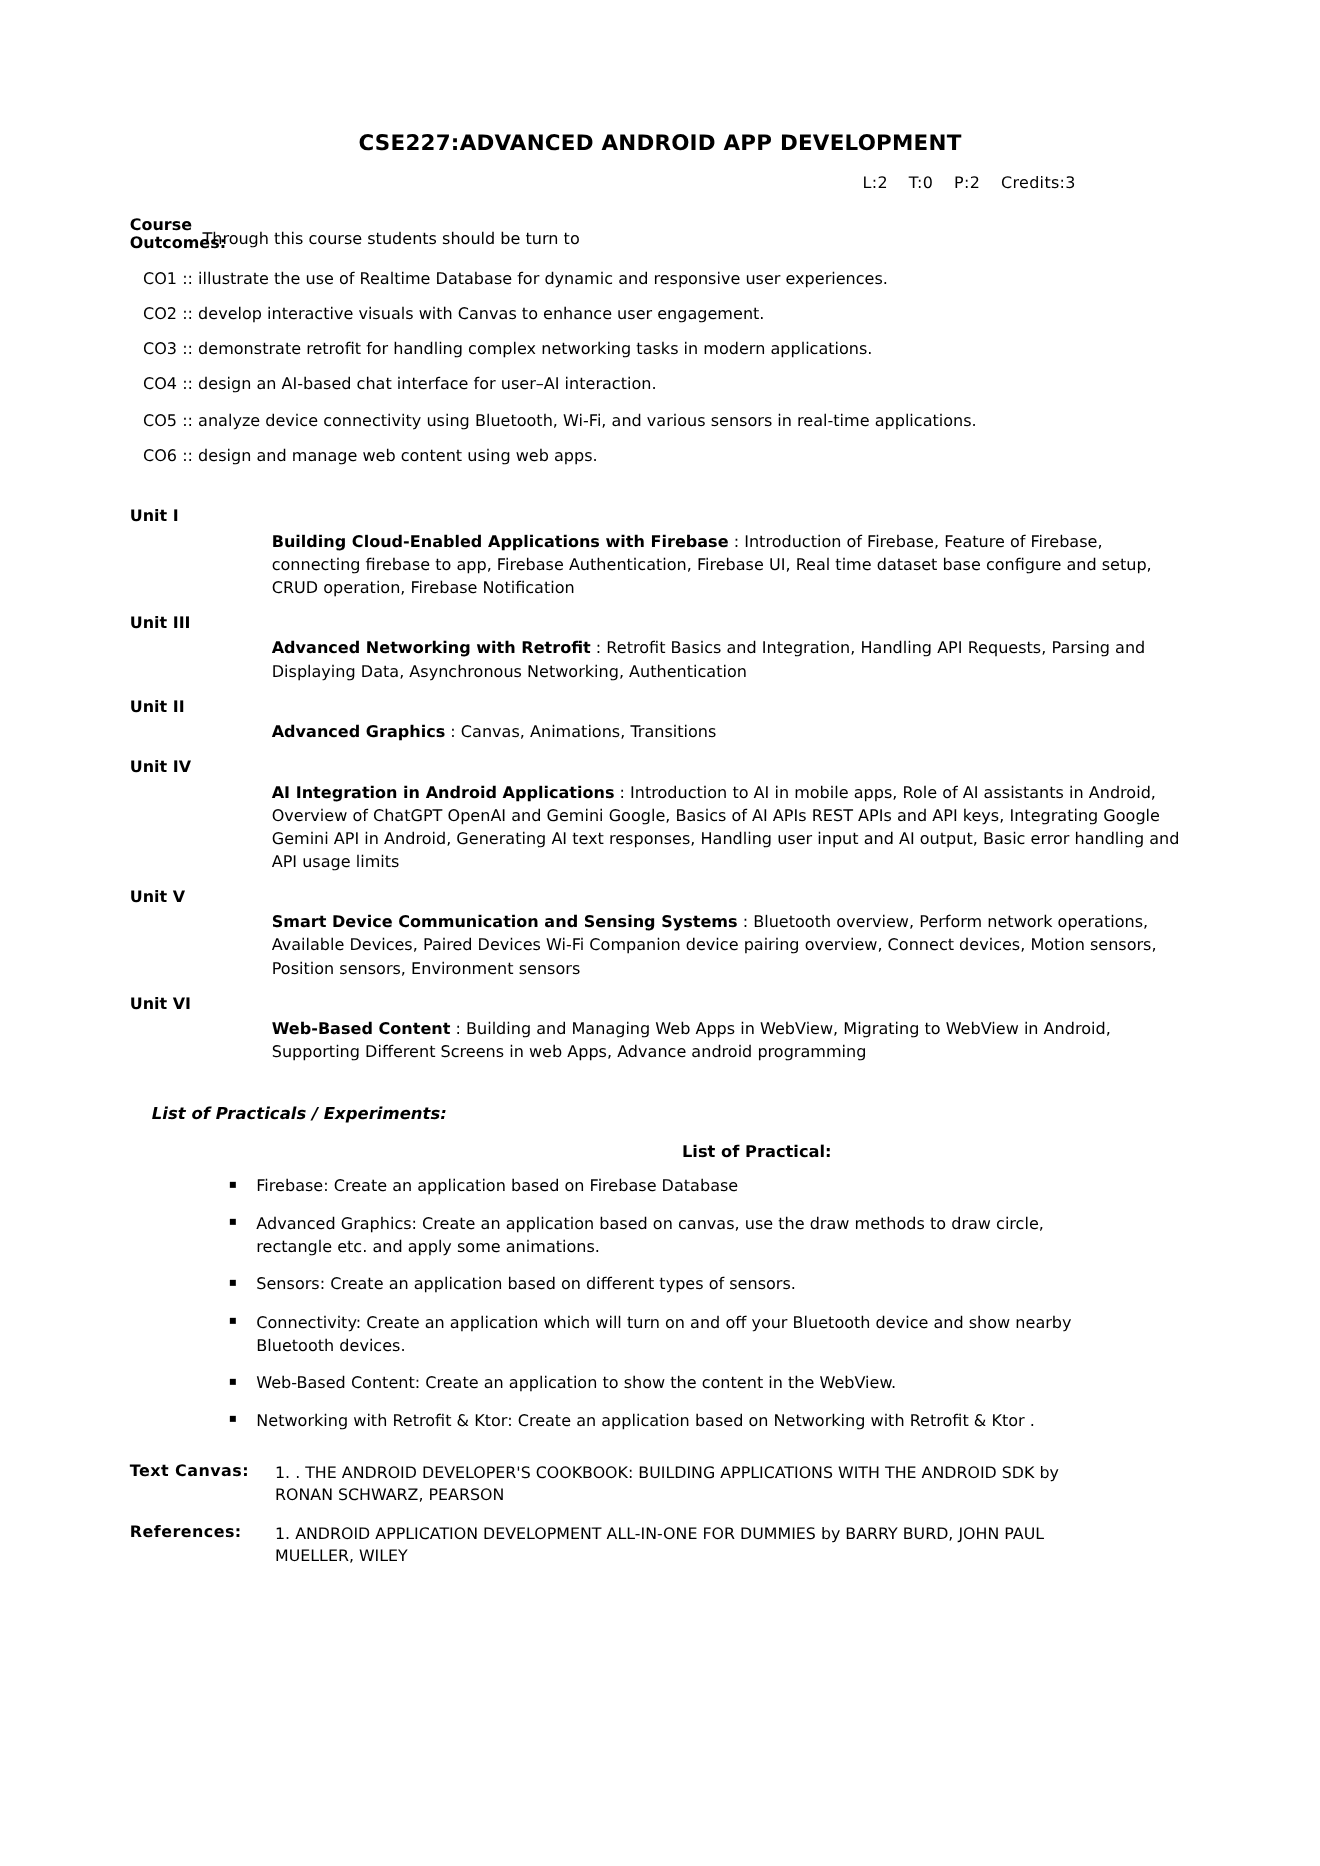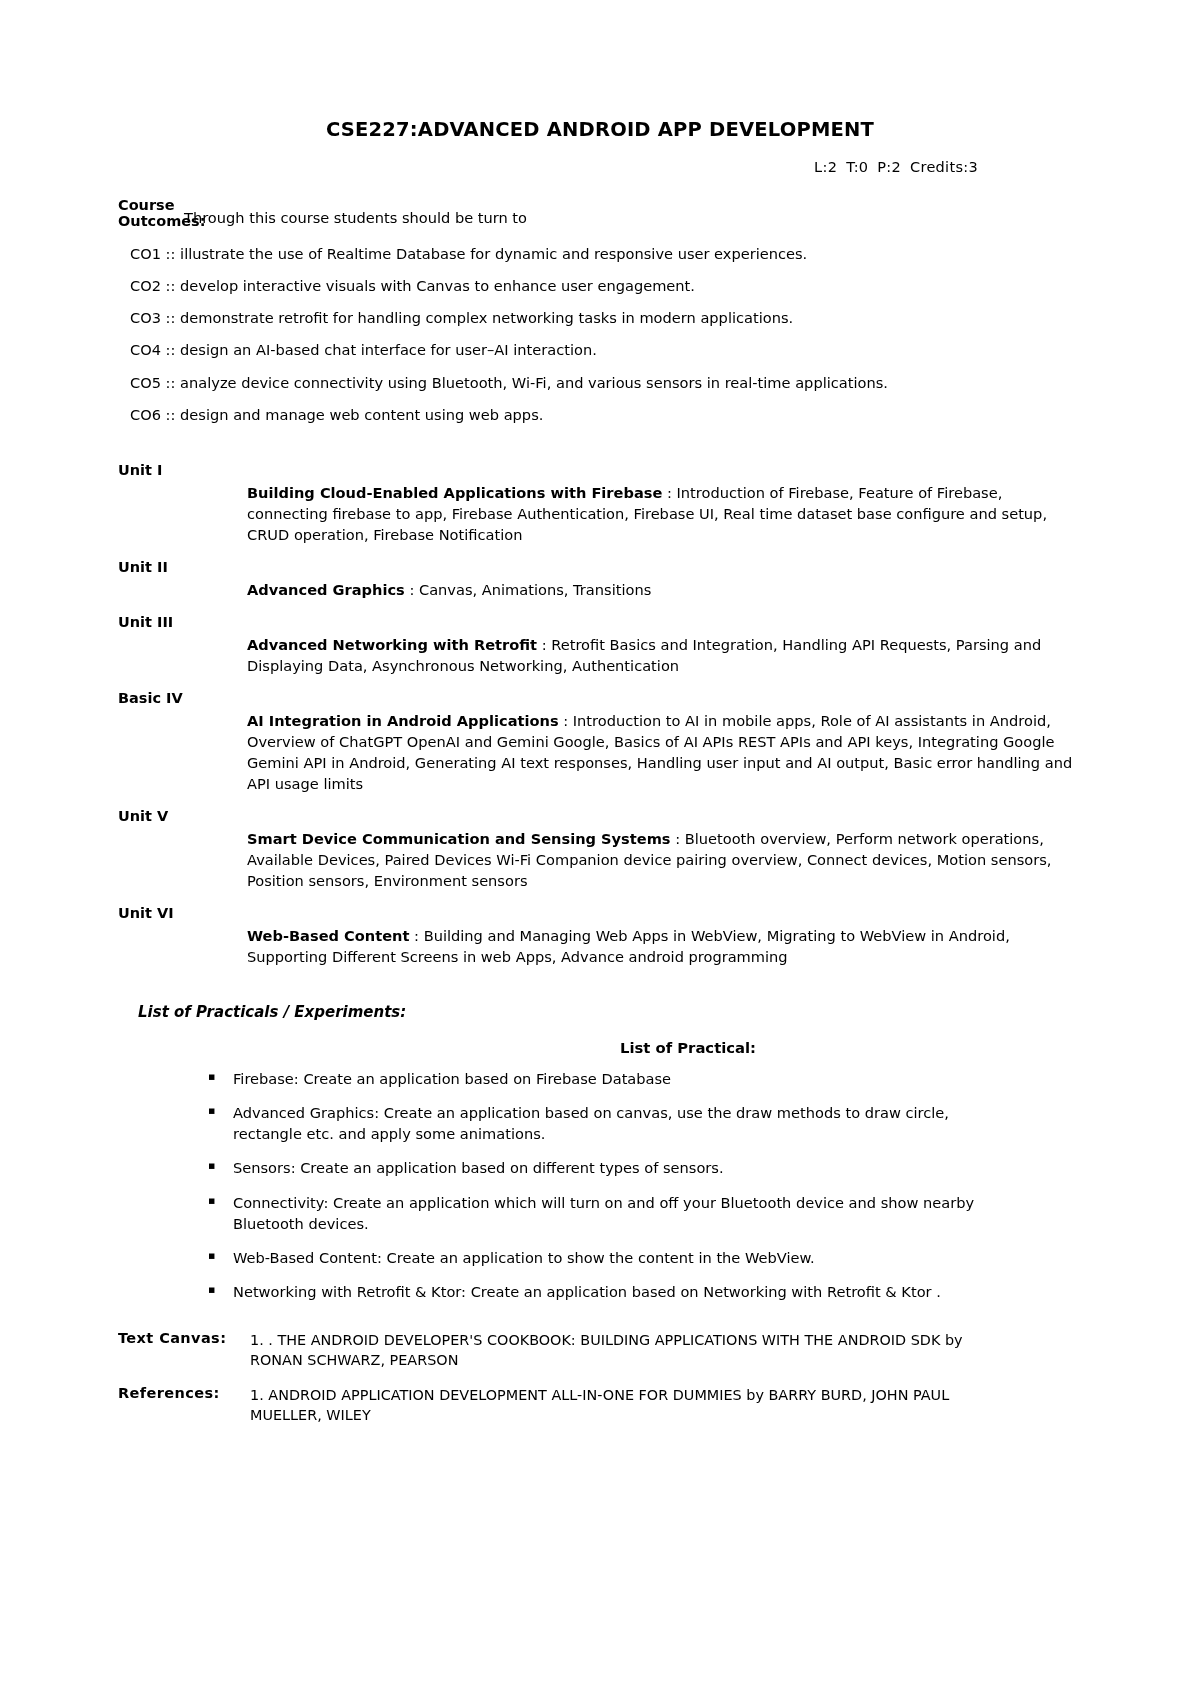--- a/index.html
+++ b/index.html
@@ -30,21 +30,21 @@
     margin: 118px 0 0 0;
     padding: 0 120px;
   }
   .credits-line {
     text-align: right;
     font-size: 14.5px;
     margin-top: 18px;
     padding-right: 222px;
     letter-spacing: 0.3px;
   }
-  .credits-line span { margin-left: 4px; }
+  .credits-line span { margin-left: 14px; }
 
   .row {
     display: flex;
     align-items: flex-start;
   }
   .label-col {
     width: 142px;
     flex: 0 0 142px;
     font-size: 14.5px;
     font-weight: bold;
@@ -173,31 +173,31 @@
     <div class="co-item">CO5 :: analyze device connectivity using Bluetooth, Wi-Fi, and various sensors in real-time applications.</div>
     <div class="co-item">CO6 :: design and manage web content using web apps.</div>
   </div>
 
   <div class="unit-block" style="margin-top:37px">
     <div class="unit-label">Unit I</div>
     <div class="unit-body"><b>Building Cloud-Enabled Applications with Firebase</b><span> : Introduction of Firebase, Feature of Firebase, connecting firebase to app, Firebase Authentication, Firebase UI, Real time dataset base configure and setup, CRUD operation, Firebase Notification</span></div>
   </div>
 
   <div class="unit-block">
+    <div class="unit-label">Unit III</div>
+    <div class="unit-body"><b>Advanced Networking with Retrofit</b><span> : Retrofit Basics and Integration, Handling API Requests, Parsing and Displaying Data, Asynchronous Networking, Authentication</span></div>
+  </div>
+
+  <div class="unit-block">
     <div class="unit-label">Unit II</div>
     <div class="unit-body"><b>Advanced Graphics</b><span> : Canvas, Animations, Transitions</span></div>
   </div>
 
   <div class="unit-block">
-    <div class="unit-label">Unit III</div>
-    <div class="unit-body"><b>Advanced Networking with Retrofit</b><span> : Retrofit Basics and Integration, Handling API Requests, Parsing and Displaying Data, Asynchronous Networking, Authentication</span></div>
-  </div>
-
-  <div class="unit-block">
-    <div class="unit-label">Basic IV</div>
+    <div class="unit-label">Unit IV</div>
     <div class="unit-body"><b>AI Integration in Android Applications</b><span> : Introduction to AI in mobile apps, Role of AI assistants in Android, Overview of ChatGPT OpenAI and Gemini Google, Basics of AI APIs REST APIs and API keys, Integrating Google Gemini API in Android, Generating AI text responses, Handling user input and AI output, Basic error handling and API usage limits</span></div>
   </div>
 
   <div class="unit-block">
     <div class="unit-label">Unit V</div>
     <div class="unit-body"><b>Smart Device Communication and Sensing Systems</b><span> : Bluetooth overview, Perform network operations, Available Devices, Paired Devices Wi-Fi Companion device pairing overview, Connect devices, Motion sensors, Position sensors, Environment sensors</span></div>
   </div>
 
   <div class="unit-block">
     <div class="unit-label">Unit VI</div>

